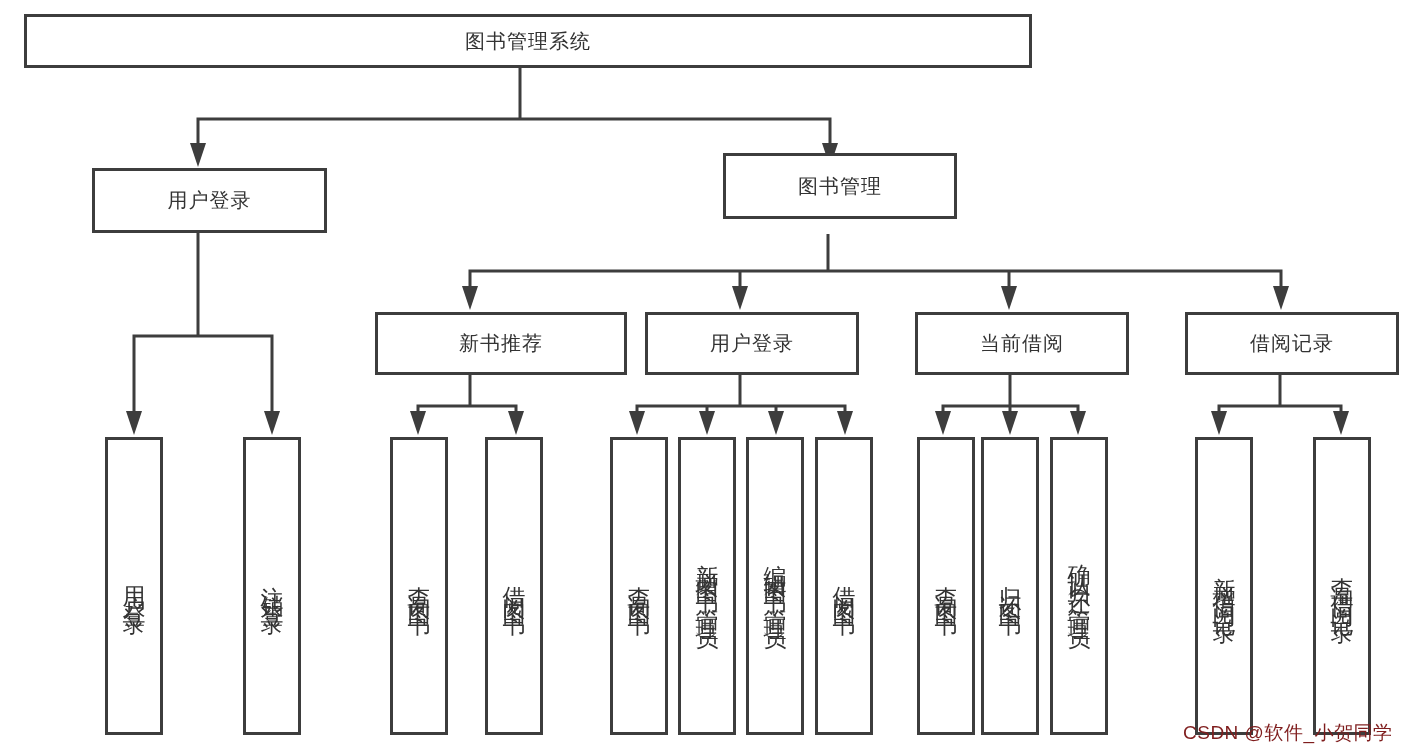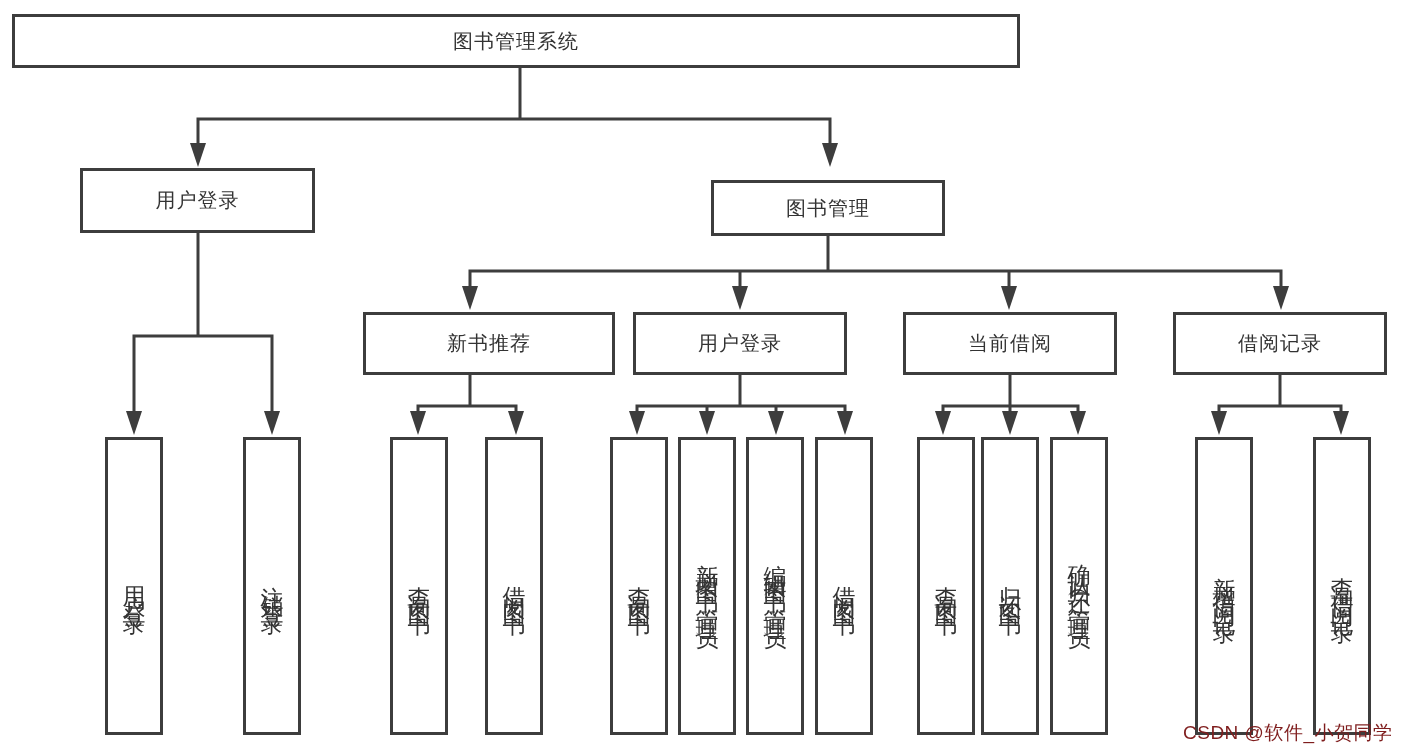--- a/index.html
+++ b/index.html
@@ -29,20 +29,21 @@
     border: 3px solid #3d3d3d;
     display: flex;
     align-items: center;
     justify-content: center;
     color: #333333;
   }
   .hbox {
     font-size: 20px;
     letter-spacing: 1px;
     white-space: nowrap;
+    margin-left: 12px;
   }
   .root {
     font-size: 20px;
   }
   .vbox {
     font-size: 23px;
   }
   .vtext {
     writing-mode: vertical-rl;
     text-orientation: mixed;
@@ -131,21 +132,21 @@
     </g>
   </svg>
 
   <div class="node hbox root" style="left:12px; top:14px; width:1008px; height:54px;">
     <span>图书管理系统</span>
   </div>
 
   <div class="node hbox" style="left:80px; top:168px; width:235px; height:65px;">
     <span>用户登录</span>
   </div>
-  <div class="node hbox" style="left:711px; top:180px; width:234px; height:56px;">
+  <div class="node hbox" style="left:711px; top:153px; width:234px; height:66px;">
     <span>图书管理</span>
   </div>
 
   <div class="node hbox" style="left:363px; top:312px; width:252px; height:63px;">
     <span>新书推荐</span>
   </div>
   <div class="node hbox" style="left:633px; top:312px; width:214px; height:63px;">
     <span>用户登录</span>
   </div>
   <div class="node hbox" style="left:903px; top:312px; width:214px; height:63px;">

